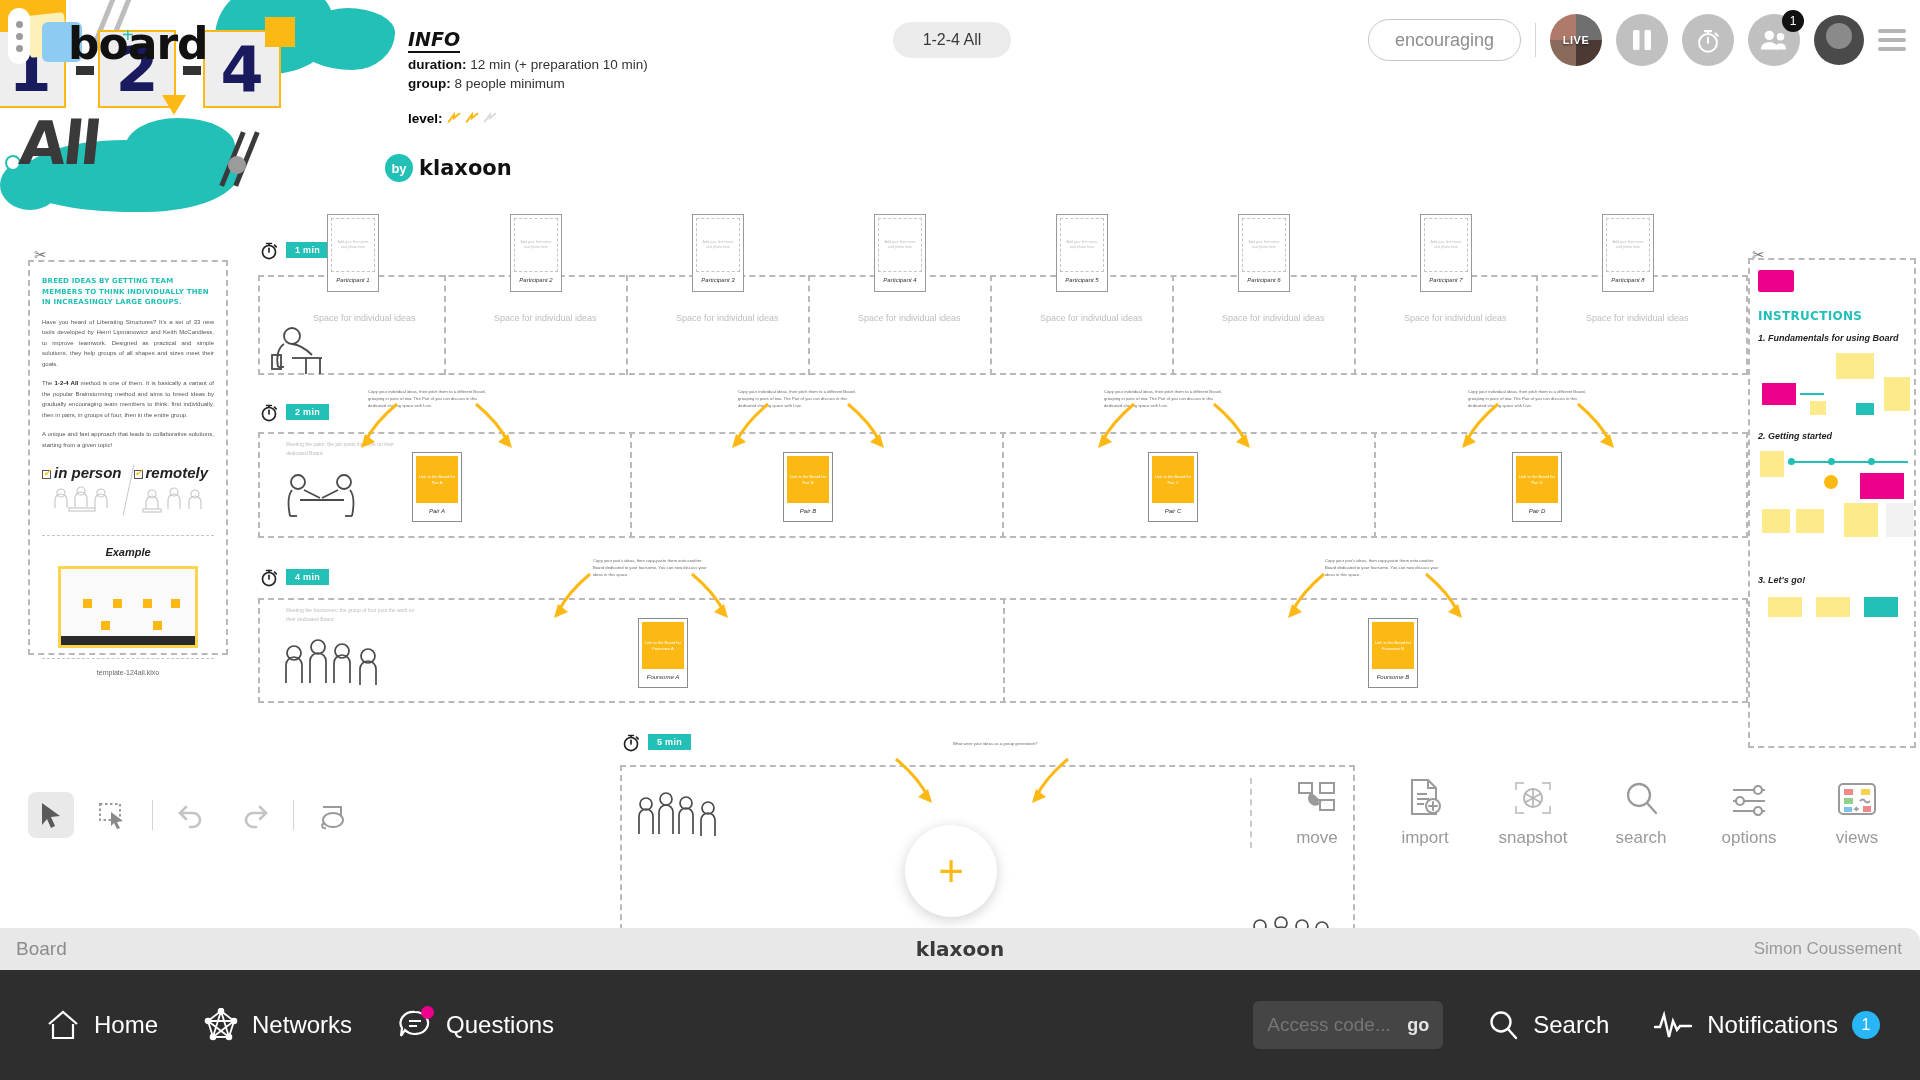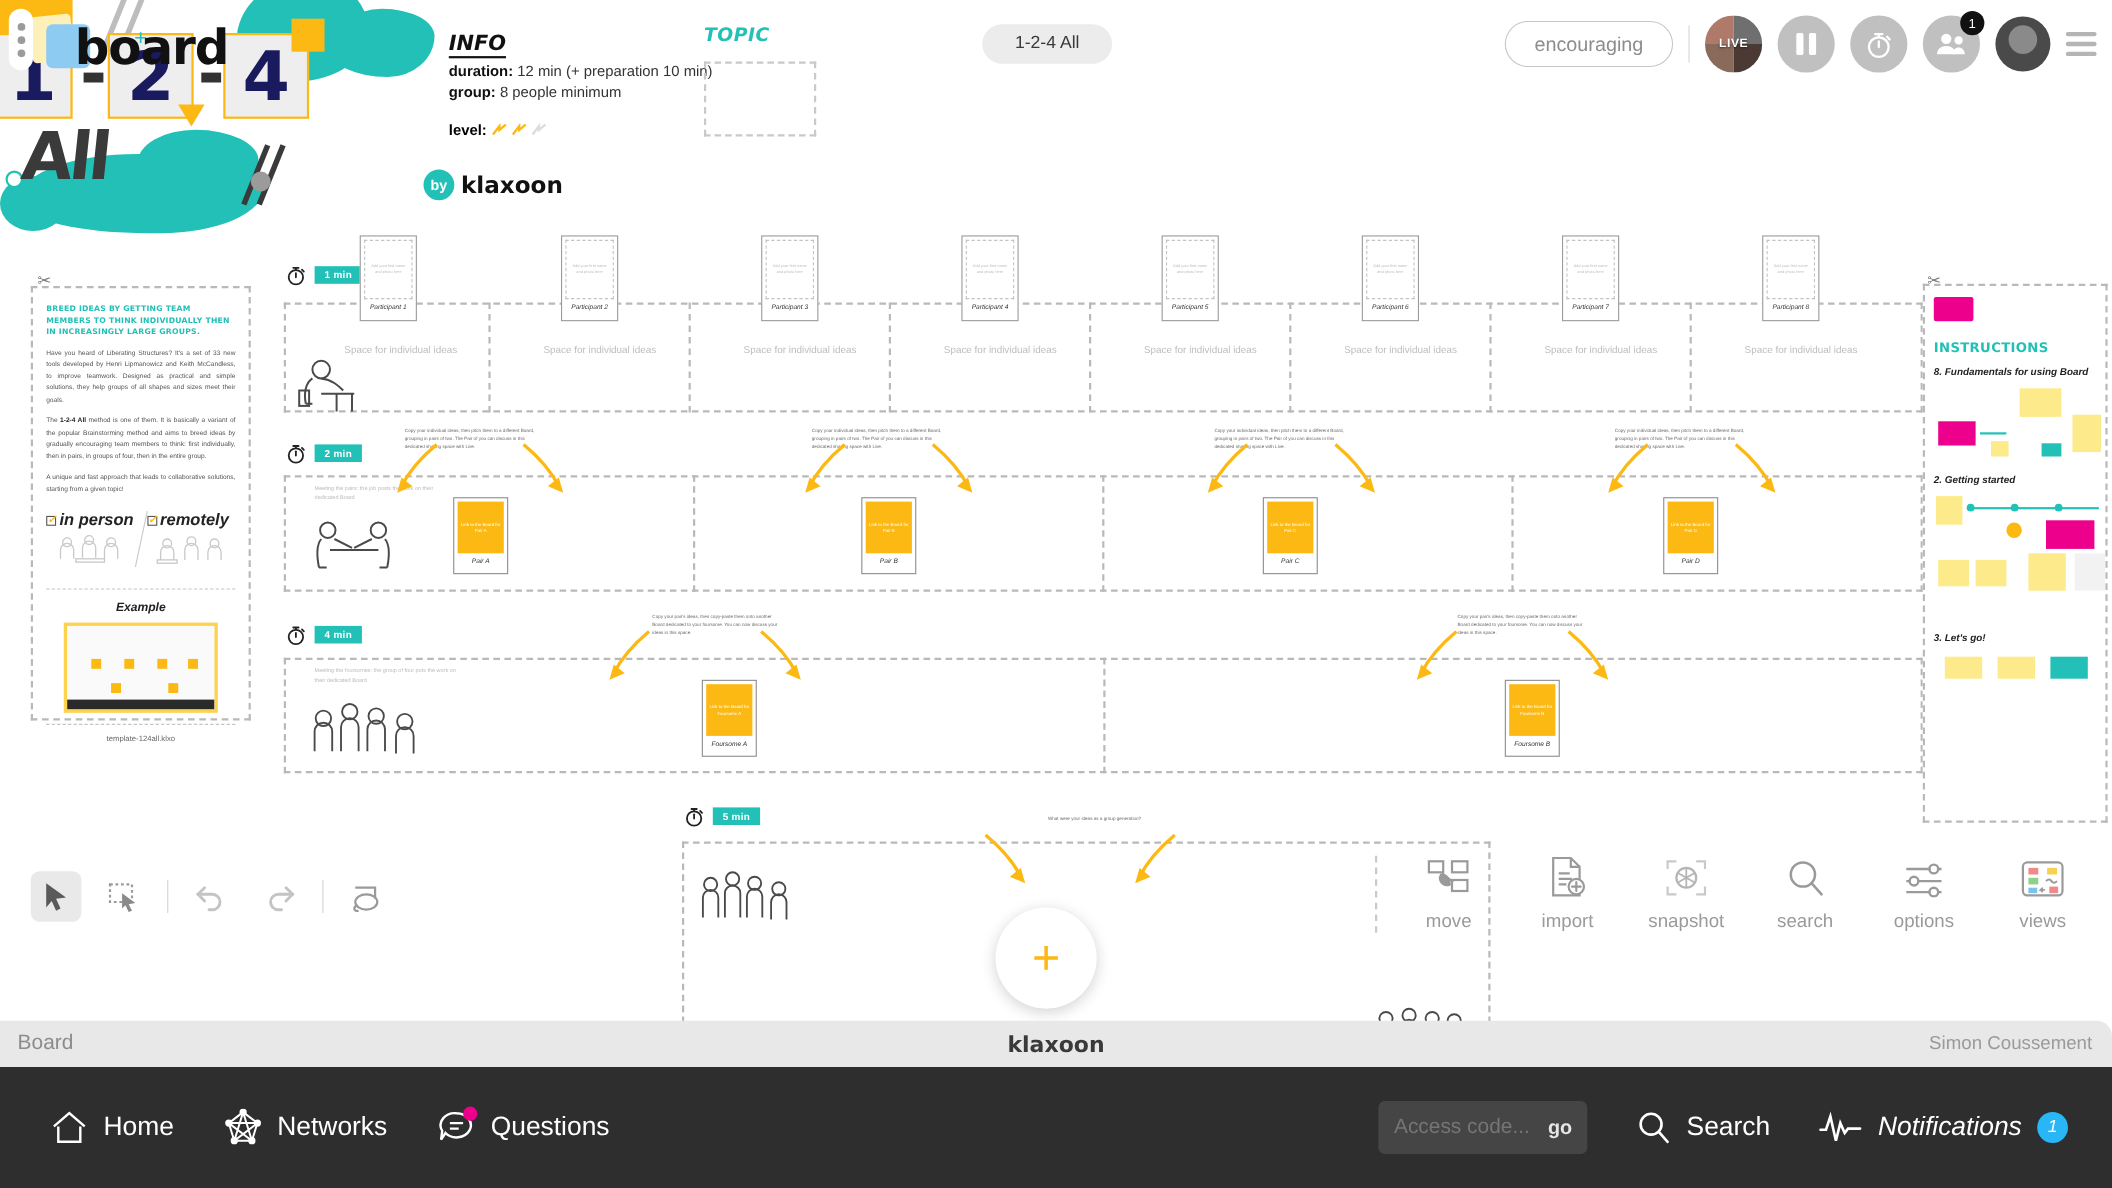--- a/index.html
+++ b/index.html
@@ -267,24 +267,20 @@
       <svg class="chev" viewBox="0 0 16 16">
           <path d="M2 11 L8 3 L8 7 L14 2" stroke="#dcdcdc" stroke-width="2.4" fill="none" stroke-linecap="round"></path>
         </svg>
     </div>
   </div>
   <div class="byklax">
     <div class="by-circ">by</div>
     <div class="klax-txt">klaxoon</div>
   </div>
 
-  <div class="topic-block">
-    <div class="topic-title">TOPIC</div>
-    <div class="topic-box"></div>
-  </div>
 
   <div class="pill-title">1-2-4 All</div>
 
   <div class="hdr-right">
     <div class="insp-btn">encouraging</div>
     <div class="hdr-sep"></div>
 
     <div class="avatar-live">
       <span style="background:#b07a6a"></span>
         <span style="background:#6f6f6f"></span>
@@ -649,21 +645,21 @@
 
   <div class="plus-btn">
     <span>+</span>
   </div>
 
   <div class="scissor" style="left:1752px; top:246px;">✂</div>
   <div class="right-panel">
     <div class="rp-chip"></div>
     <div class="rp-chip-cap">&nbsp;</div>
     <div class="rp-h">INSTRUCTIONS</div>
-    <div class="rp-s">8. Fundamentals for using Board</div>
+    <div class="rp-s">1. Fundamentals for using Board</div>
     <div class="rp-mini">
       <div class="ynote" style="left:78px;top:4px;width:38px;height:26px;"></div>
       <div class="ynote" style="left:4px;top:34px;width:34px;height:22px;background:#ec008c;"></div>
       <div class="ynote" style="left:126px;top:28px;width:26px;height:34px;"></div>
       <div class="ynote" style="left:52px;top:52px;width:16px;height:14px;"></div>
       <div class="ynote" style="left:98px;top:54px;width:18px;height:12px;background:#22c0b6;"></div>
       <div class="tealline" style="left:42px;top:44px;width:24px;"></div>
     </div>
     <div class="rp-s">2. Getting started</div>
     <div class="rp-mini" style="height:118px;">
@@ -829,21 +825,21 @@
       <input placeholder="Access code..." style="">
       <span class="go">go</span>
     </div>
     <div class="nav-item" style="margin-left:0;">
       <svg width="32" height="32" viewBox="0 0 32 32" fill="none" stroke="#fff" stroke-width="2.4">
         <circle cx="14" cy="13" r="9.5"></circle>
           <path d="M21 20 L29 29" stroke-linecap="round"></path>
       </svg>
       <span class="lbl">Search</span>
     </div>
-    <div class="nav-item" style="margin-left:0;font-style:italic;">
+    <div class="nav-item" style="margin-left:0;">
       <svg width="40" height="30" viewBox="0 0 40 30" fill="none" stroke="#fff" stroke-width="2.4" stroke-linecap="round">
         <path d="M2 17 h5 l4 -12 l5 22 l4 -16 l4 9 l3 -4 h11"></path>
       </svg>
       <span class="lbl">Notifications</span>
       <div class="blue-badge">1</div>
     </div>
   </div>
 </div>
 
 </body></html>

